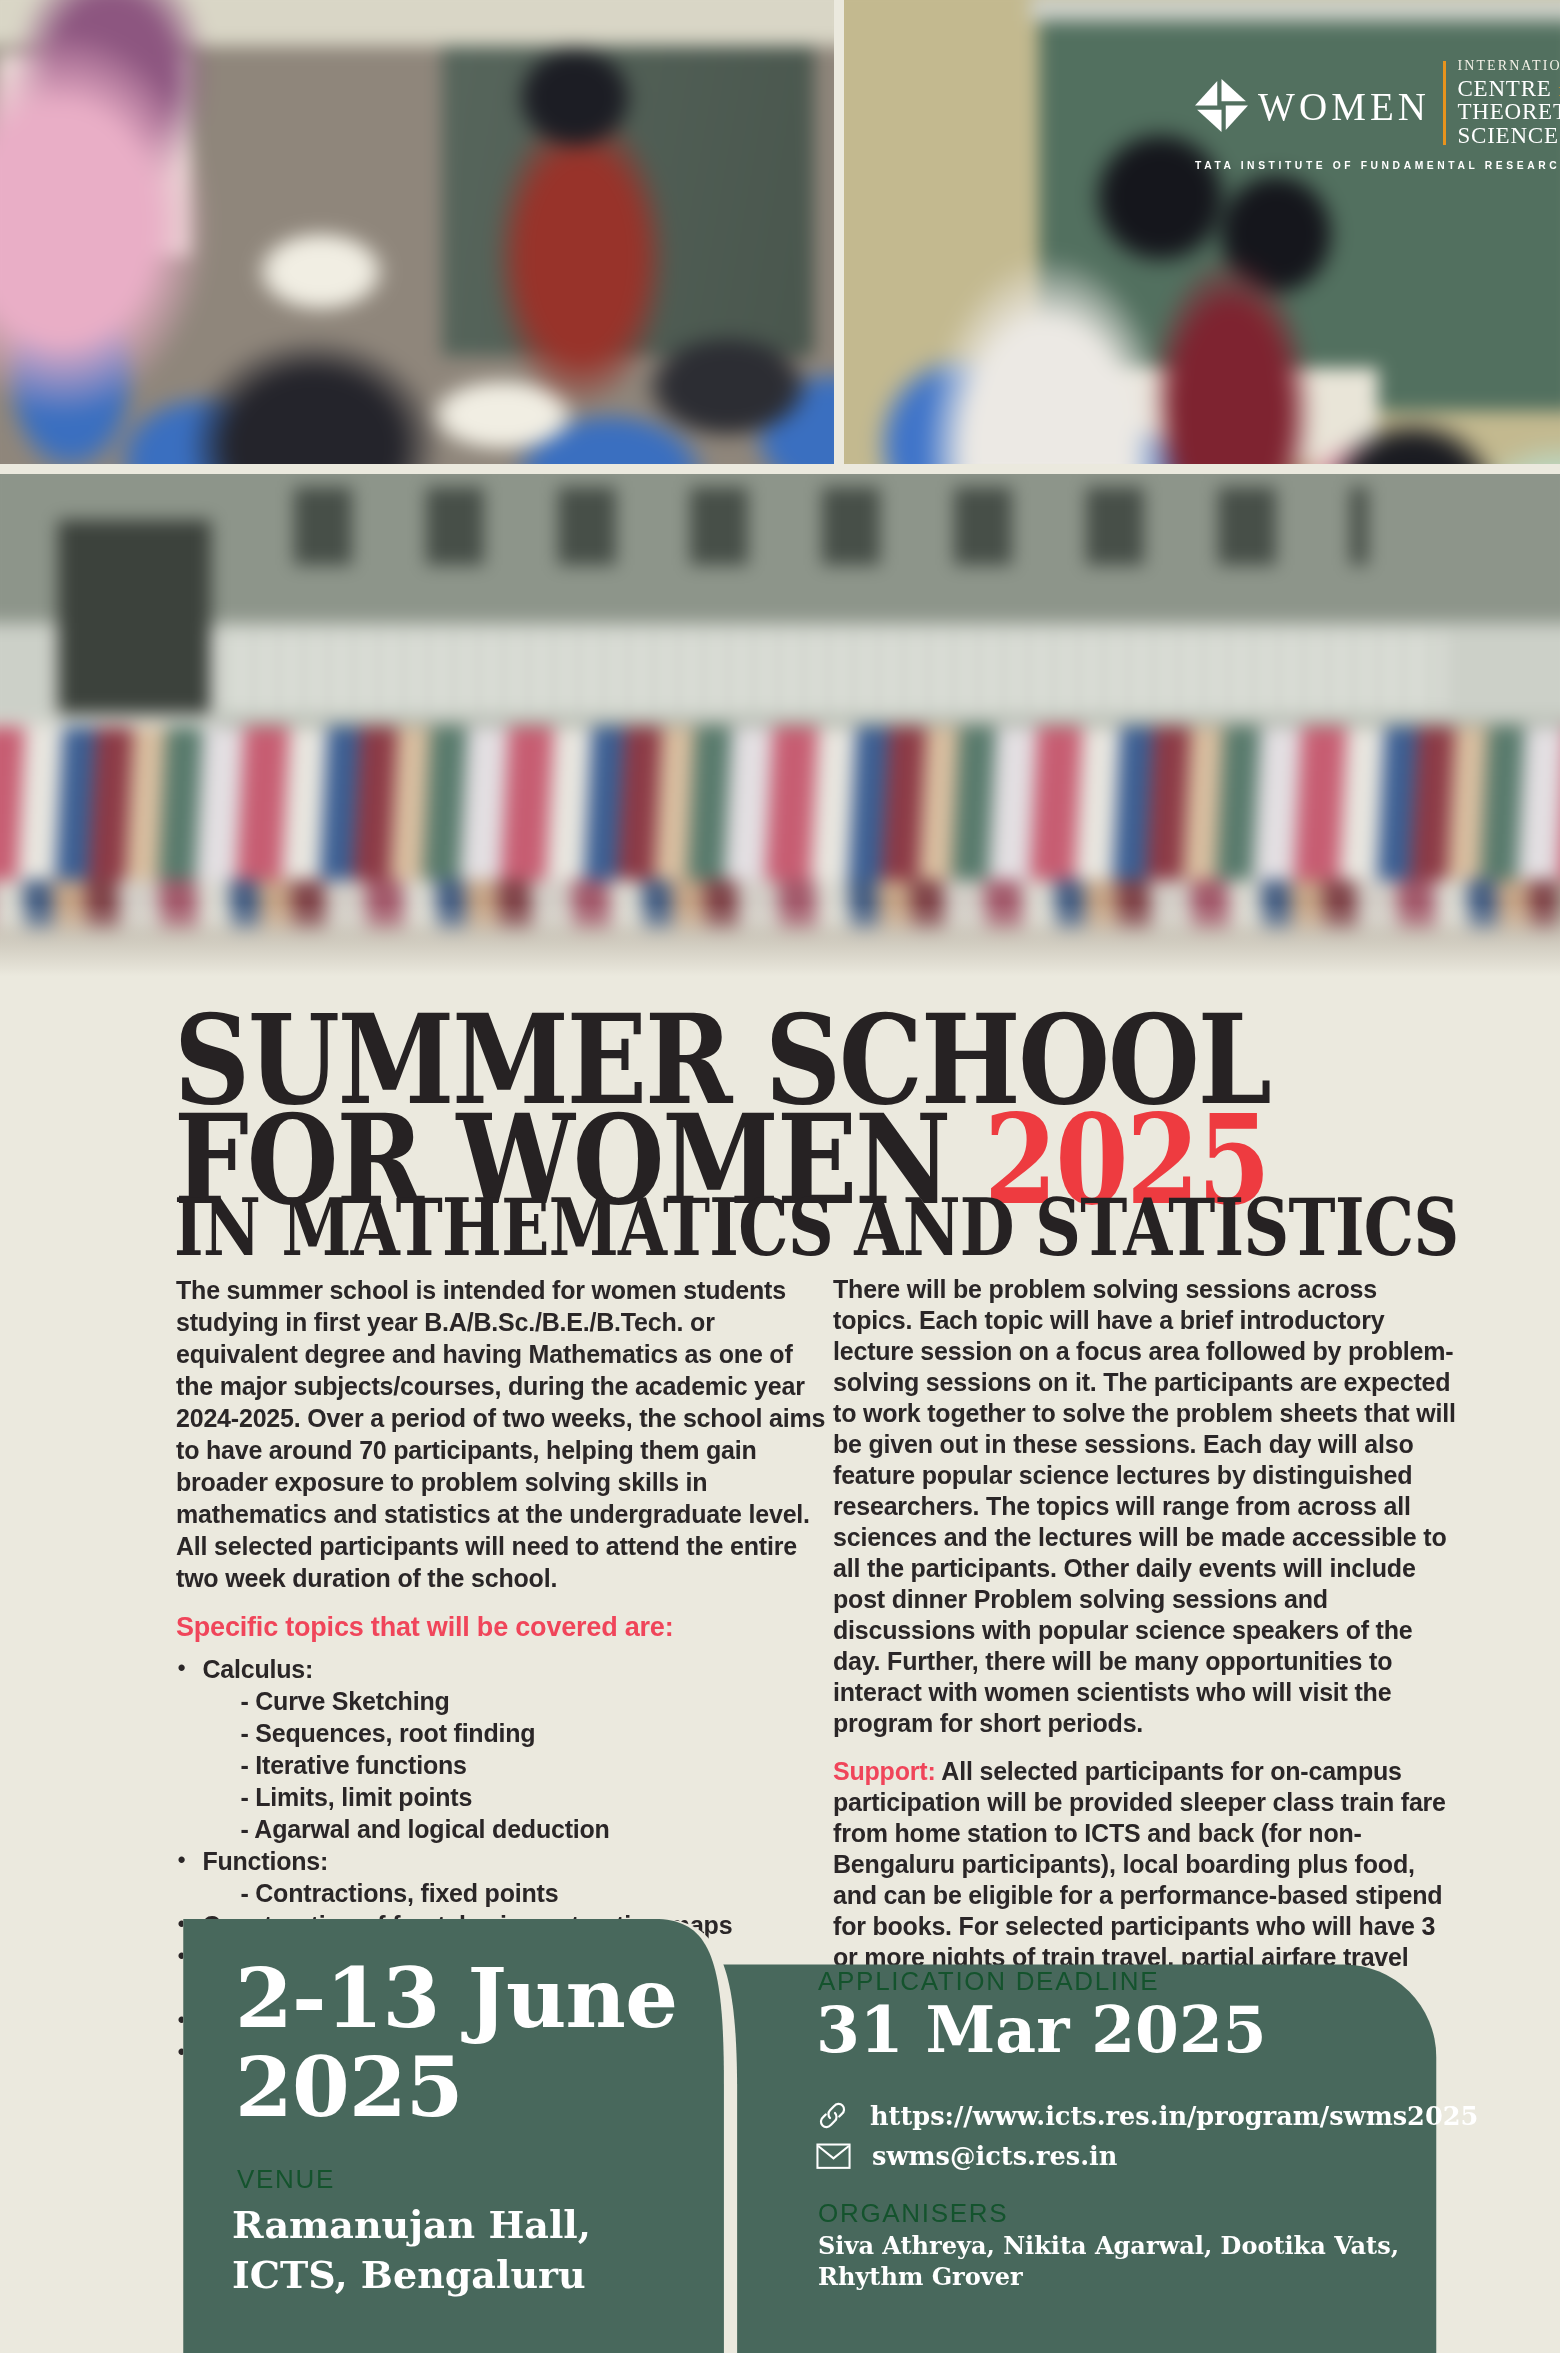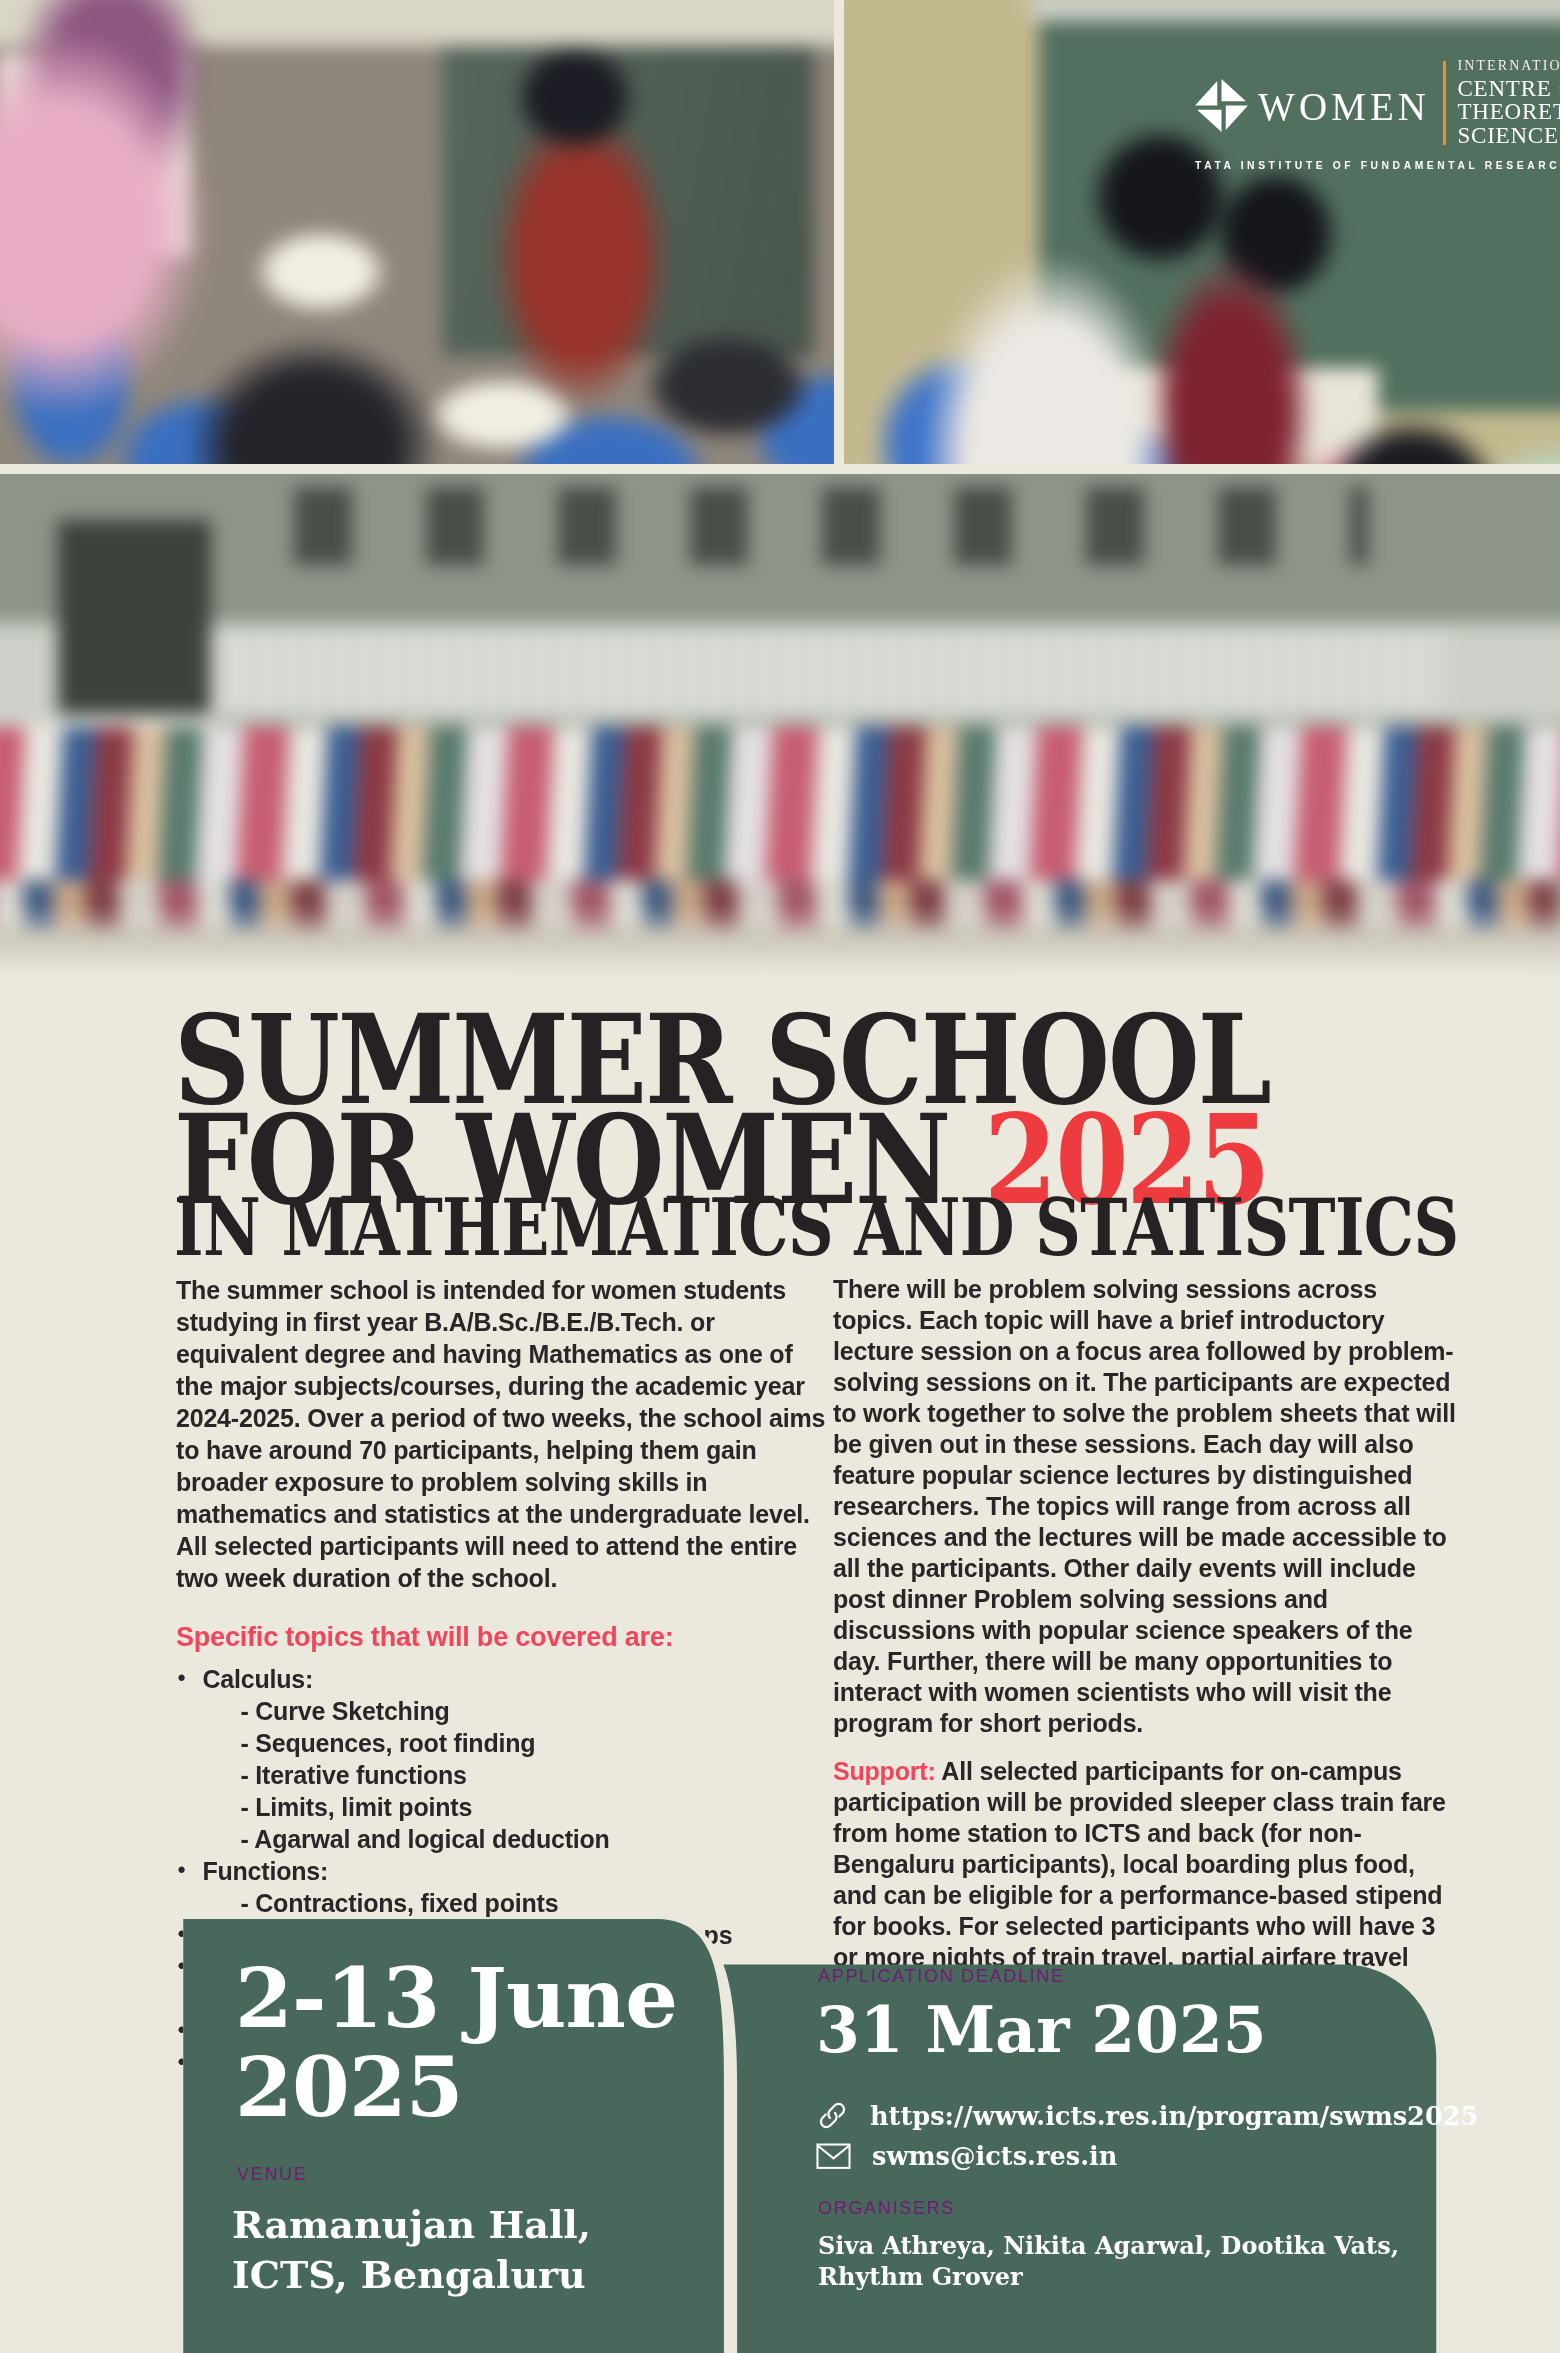--- a/index.html
+++ b/index.html
@@ -75,34 +75,34 @@
   .t2{top:1098px;font-size:124px;letter-spacing:-2.5px;transform:scaleX(.85);}
   .t2 .year{color:#EE3B40;}
   .t3{top:1188px;font-size:79px;letter-spacing:-0.8px;transform:scaleX(.80);}
 
   
   .col{position:absolute;top:1274px;color:#2a2627;font-weight:bold;}
   .col-left{left:176px;width:654px;}
   .col-right{left:833px;width:624px;}
   .body-txt{font-size:25px;line-height:32px;letter-spacing:-0.2px;}
   .rbody-txt{font-size:25px;line-height:31px;letter-spacing:-0.2px;}
-  .topics-heading{margin-top:28px;color:#F0455A;font-size:27px;letter-spacing:-0.2px;}
+  .topics-heading{margin-top:18px;color:#F0455A;font-size:27px;letter-spacing:-0.2px;}
   .topics{list-style:none;margin:10px 0 0 0;padding:0;font-size:25px;line-height:32px;letter-spacing:-0.2px;}
   .topics>li{position:relative;padding-left:26.4px;}
   .topics>li::before{content:"\2022";position:absolute;left:1.7px;top:-0.8px;font-size:22px;}
   .sub{padding-left:38px;}
   .support{margin-top:16.5px;}
   .support-label{color:#F0455A;}
   .welcome{margin-top:15px;color:#F0455A;font-style:italic;font-size:25.6px;letter-spacing:-0.2px;}
 
   
   .footer-svg{position:absolute;left:183px;top:1919px;}
   .ftxt{position:absolute;color:#fff;}
   .f-dates{left:235px;top:1954px;font:700 83px/89px "DejaVu Serif",serif;letter-spacing:-0.8px;white-space:pre-line;}
-  .f-label{font-family:"Liberation Sans",sans-serif;font-weight:400;font-size:18px;letter-spacing:1.7px;color:#701a75;}
+  .f-label{font-family:"Liberation Sans",sans-serif;font-weight:400;font-size:26px;letter-spacing:1.7px;color:#14532d;}
   .f-venue-label{left:237px;top:2164px;}
   .f-venue{left:232px;top:2200px;font:700 38px/50px "DejaVu Serif",serif;white-space:pre-line;}
   .f-deadline-label{left:818px;top:1966px;}
   .f-deadline{left:816px;top:1999px;font:700 63px/63px "DejaVu Serif",serif;}
   .f-row{position:absolute;display:flex;align-items:center;gap:21px;color:#fff;
          font:700 25.6px/28px "DejaVu Serif",serif;}
   .f-link{left:816px;top:2099px;}
   .f-email{left:816px;top:2142px;}
   .f-icon{flex:0 0 auto;display:block;}
   .f-org-label{left:818px;top:2198px;}

